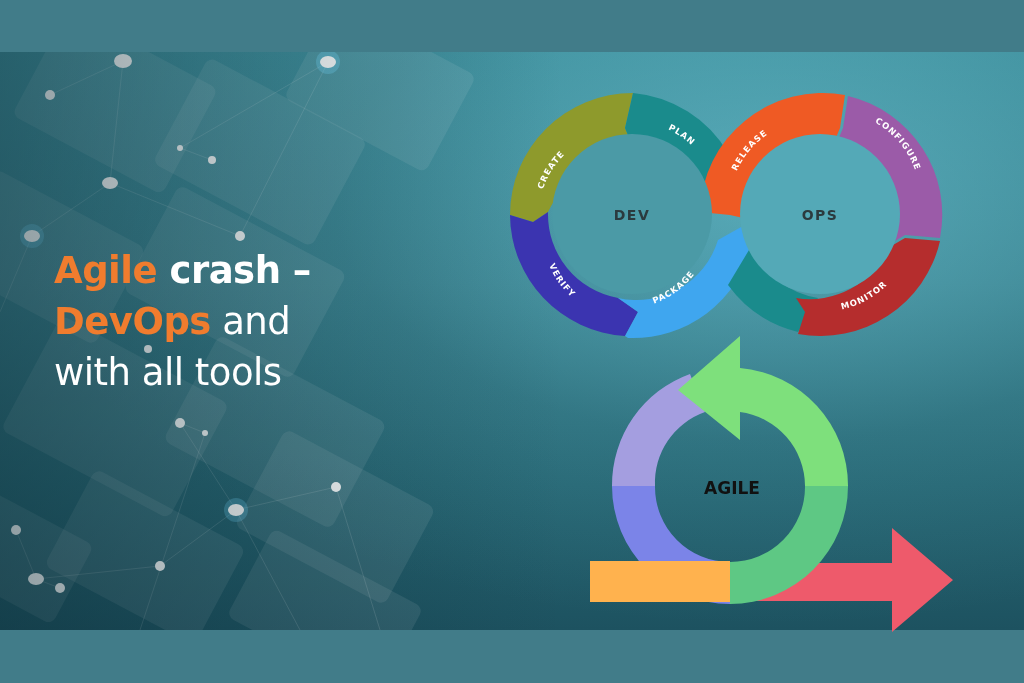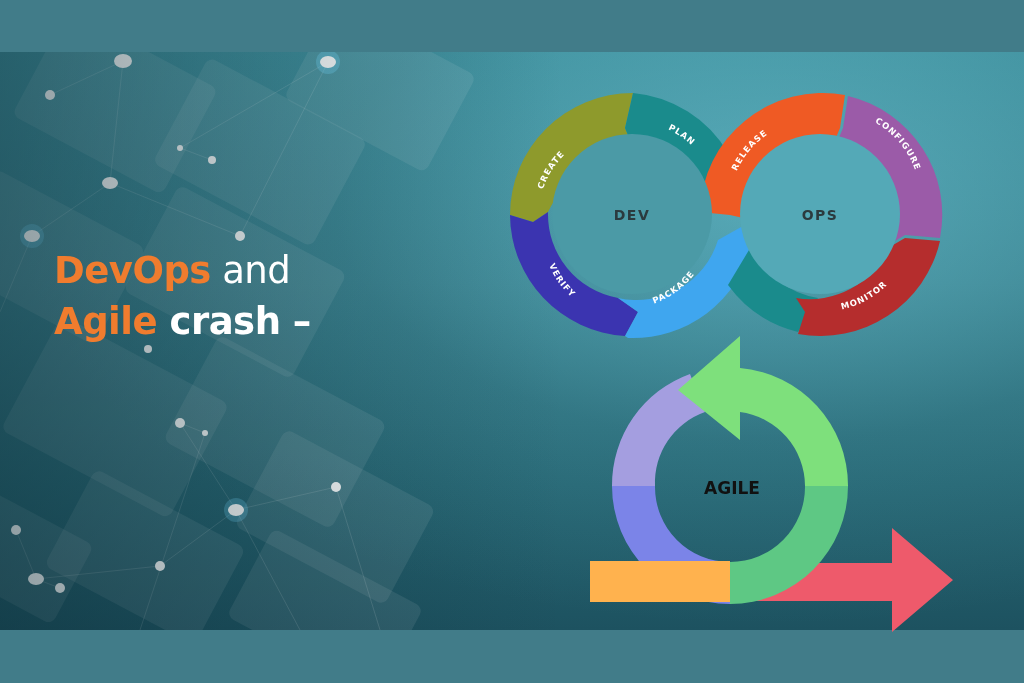--- a/index.html
+++ b/index.html
@@ -79,22 +79,23 @@
       <circle cx="60" cy="536" r="5"></circle>
       <circle cx="160" cy="514" r="5"></circle>
     </g>
   </svg>
   <div class="banner-dark"></div>
 </div>
 
 <div class="band-bottom"></div>
 
 <div class="title">
+  <div><span class="orange">Agile</span><span class="bold"> crash –</span></div>
   <div><span class="orange">DevOps</span><span> and</span></div>
-  <div><span class="orange">Agile</span><span class="bold"> crash –</span></div>
+  <div>with all tools</div>
 </div>
 
 <svg class="diag" width="1024" height="683" viewBox="0 0 1024 683">
   <defs>
     <path id="pCreate" d="M 540,200 A 88,88 0 0 1 615,130"></path>
     <path id="pPlan" d="M 665,128 A 88,88 0 0 1 710,170"></path>
     <path id="pVerify" d="M 548,262 A 88,88 0 0 0 590,310"></path>
     <path id="pPackage" d="M 650,305 A 88,88 0 0 0 708,248"></path>
     <path id="pRelease" d="M 735,175 A 88,88 0 0 1 795,122"></path>
     <path id="pConfigure" d="M 870,120 A 88,88 0 0 1 920,205"></path>

